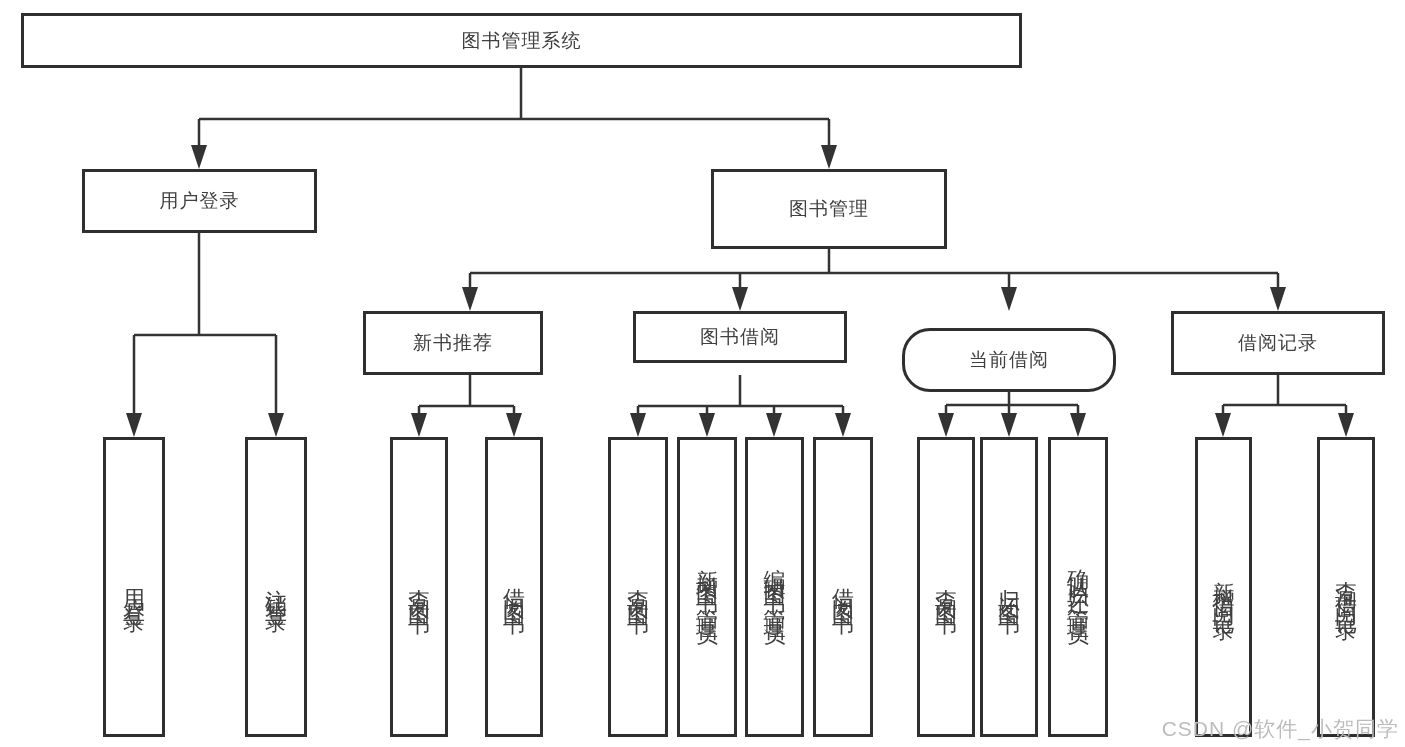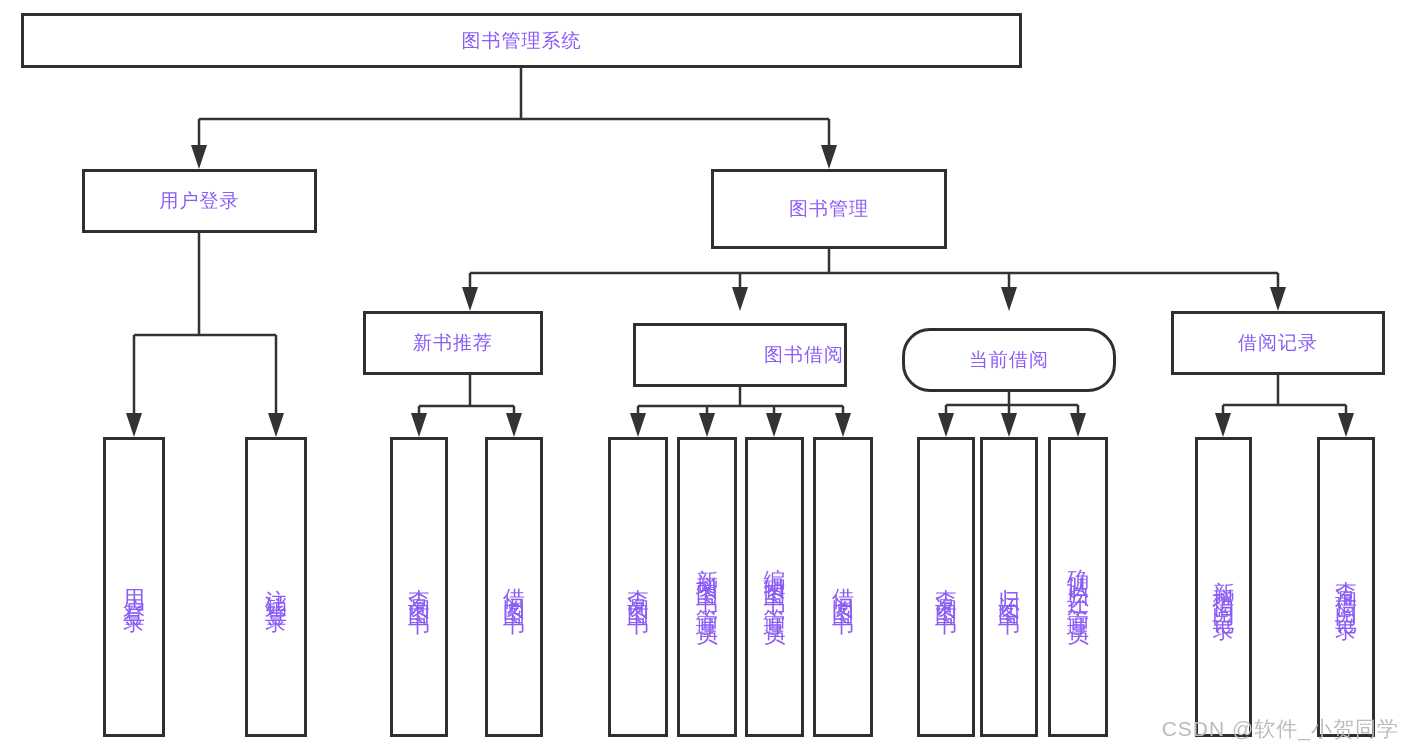--- a/index.html
+++ b/index.html
@@ -22,40 +22,40 @@
     pointer-events: none;
   }
   .node {
     position: absolute;
     background: #ffffff;
     border: 3px solid #2f2f2f;
     box-sizing: border-box;
     display: flex;
     align-items: center;
     justify-content: center;
-    color: #8b5cf6;
+    color: #404040;
   }
   .node.h .lbl {
     font-size: 19px;
     letter-spacing: 1px;
     white-space: nowrap;
   }
   .node.v .lbl {
     writing-mode: vertical-rl;
     text-orientation: mixed;
     font-size: 22px;
     line-height: 1;
     letter-spacing: 8px;
     white-space: nowrap;
   }
   .root  { left: 21px;   top: 13px;  width: 1001px; height: 55px; }
   .n-user{ left: 82px;   top: 169px; width: 235px;  height: 64px; }
   .n-mgmt{ left: 711px;  top: 169px; width: 236px;  height: 80px; }
   .n-nb  { left: 363px;  top: 311px; width: 180px;  height: 64px; }
-  .n-bb  { left: 633px;  top: 323px; width: 214px;  height: 64px; justify-content: flex-end; }
+  .n-bb  { left: 633px;  top: 311px; width: 214px;  height: 52px; }
   .n-cb  { left: 902px;  top: 328px; width: 214px;  height: 64px; border-radius: 28px; }
   .n-br  { left: 1171px; top: 311px; width: 214px;  height: 64px; }
   .leaf  { top: 437px; height: 300px; }
   .l-ul  { left: 103px;  width: 62px; }
   .l-lo  { left: 245px;  width: 62px; }
   .l-nb1 { left: 390px;  width: 58px; }
   .l-nb2 { left: 485px;  width: 58px; }
   .l-bb1 { left: 608px;  width: 60px; }
   .l-bb2 { left: 677px;  width: 60px; }
   .l-bb3 { left: 745px;  width: 59px; }

